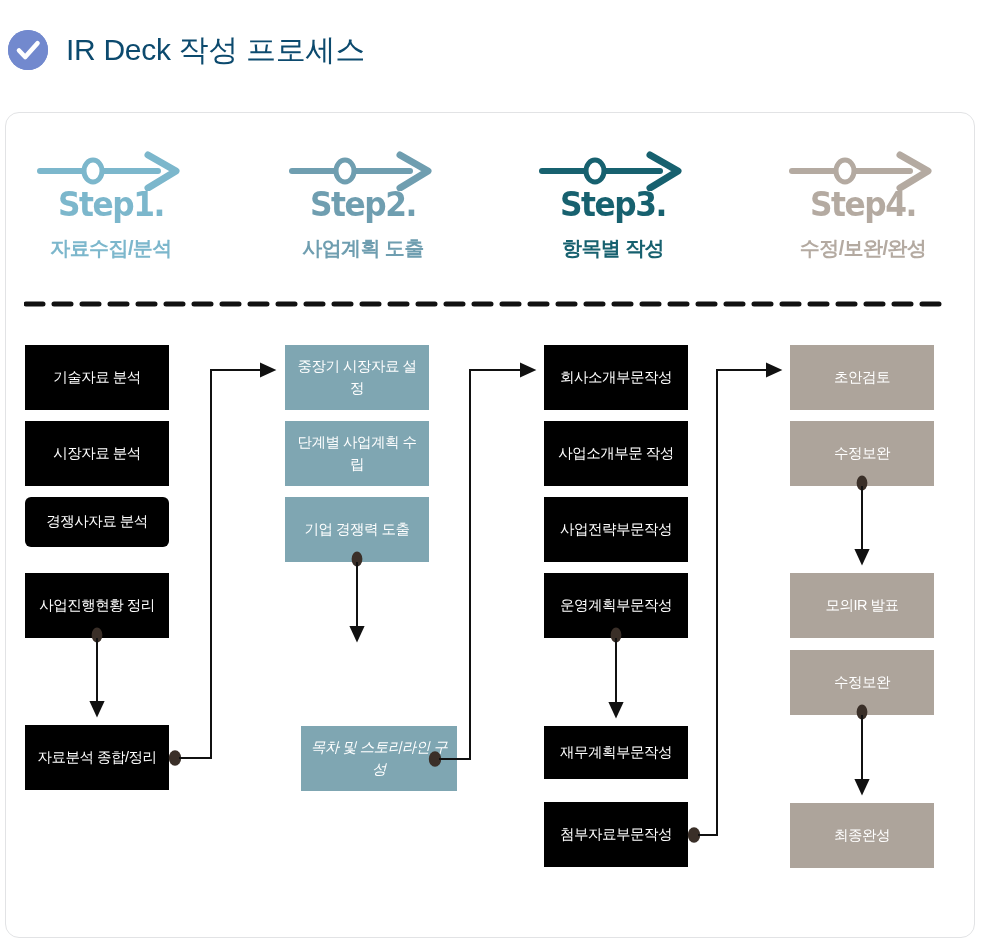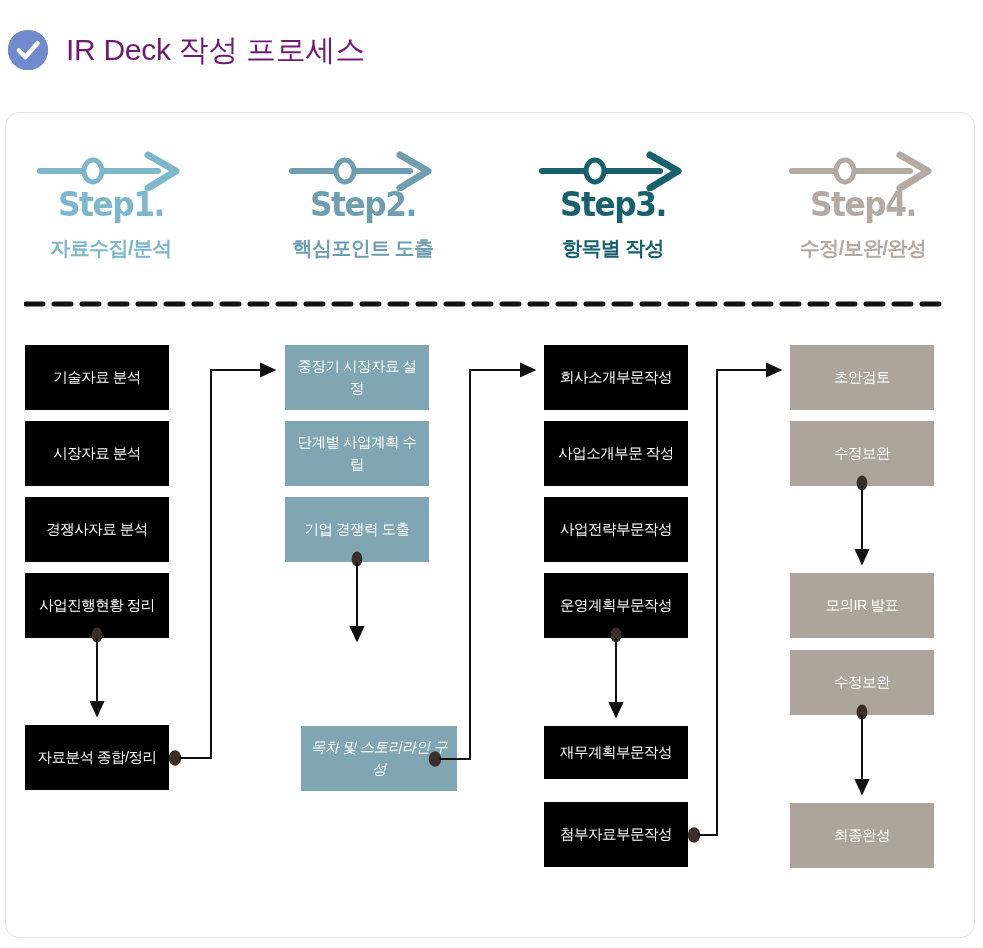--- a/index.html
+++ b/index.html
@@ -33,21 +33,21 @@
     background: #7289ce;
     display: flex;
     align-items: center;
     justify-content: center;
     flex: 0 0 auto;
     margin-right: 18px;
   }
   .check-badge svg { display: block; }
   .page-title {
     font-size: 30px;
-    color: #701a75;
+    color: #0c4a6e;
     letter-spacing: -0.3px;
     white-space: nowrap;
   }
 
   
   .diagram-card {
     position: absolute;
     left: 5px;
     top: 112px;
     width: 970px;
@@ -177,21 +177,21 @@
 
     <div class="step-head s2">
       <div class="step-arrow">
         <svg width="150" height="40" viewBox="0 0 150 40">
           <line x1="4" y1="20" x2="122" y2="20" stroke="#6F9EB0" stroke-width="6" stroke-linecap="round"></line>
           <polyline points="112,4 140,20 112,37" stroke="#6F9EB0" stroke-width="7" fill="none" stroke-linecap="round" stroke-linejoin="round"></polyline>
           <ellipse cx="57" cy="20" rx="9" ry="11" fill="#ffffff" stroke="#6F9EB0" stroke-width="5"></ellipse>
         </svg>
       </div>
       <div class="step-word c-step2">Step2.</div>
-      <div class="step-label c-step2">핵심포인트 도출</div>
+      <div class="step-label c-step2">사업계획 도출</div>
     </div>
 
     <div class="step-head s3">
       <div class="step-arrow">
         <svg width="150" height="40" viewBox="0 0 150 40">
           <line x1="4" y1="20" x2="122" y2="20" stroke="#17616F" stroke-width="6" stroke-linecap="round"></line>
           <polyline points="112,4 140,20 112,37" stroke="#17616F" stroke-width="7" fill="none" stroke-linecap="round" stroke-linejoin="round"></polyline>
           <ellipse cx="57" cy="20" rx="9" ry="11" fill="#ffffff" stroke="#17616F" stroke-width="5"></ellipse>
         </svg>
       </div>
@@ -215,21 +215,21 @@
   <div class="divider">
     <svg width="918" height="6" viewBox="0 0 918 6">
       <line x1="2" y1="3" x2="916" y2="3" stroke="#111111" stroke-width="5" stroke-dasharray="17 11" stroke-linecap="round"></line>
     </svg>
   </div>
 
   <div class="flow-area">
 
     <div class="node col1" style="left:19px; top:232px; width:144px; height:65px;">기술자료 분석</div>
     <div class="node col1" style="left:19px; top:308px; width:144px; height:65px;">시장자료 분석</div>
-    <div class="node col1" style="left:19px; top:384px; width:144px; height:65px;">경쟁사자료 분석</div>
+    <div class="node col1" style="left:19px; top:384px; width:144px; height:50px;border-radius:6px;">경쟁사자료 분석</div>
     <div class="node col1" style="left:19px; top:460px; width:144px; height:65px;">사업진행현황 정리</div>
     <div class="node col1" style="left:19px; top:612px; width:144px; height:65px;">자료분석 종합/정리</div>
 
     <div class="node col2" style="left:279px; top:232px; width:144px; height:65px;">중장기 시장자료 설정</div>
     <div class="node col2" style="left:279px; top:308px; width:144px; height:65px;">단계별 사업계획 수립</div>
     <div class="node col2" style="left:279px; top:384px; width:144px; height:65px;">기업 경쟁력 도출</div>
     <div class="node col2" style="left:295px; top:613px; width:156px; height:65px;font-style:italic;">목차 및 스토리라인 구성</div>
 
     <div class="node col3" style="left:538px; top:232px; width:144px; height:65px;">회사소개부문작성</div>
     <div class="node col3" style="left:538px; top:308px; width:144px; height:65px;">사업소개부문 작성</div>

